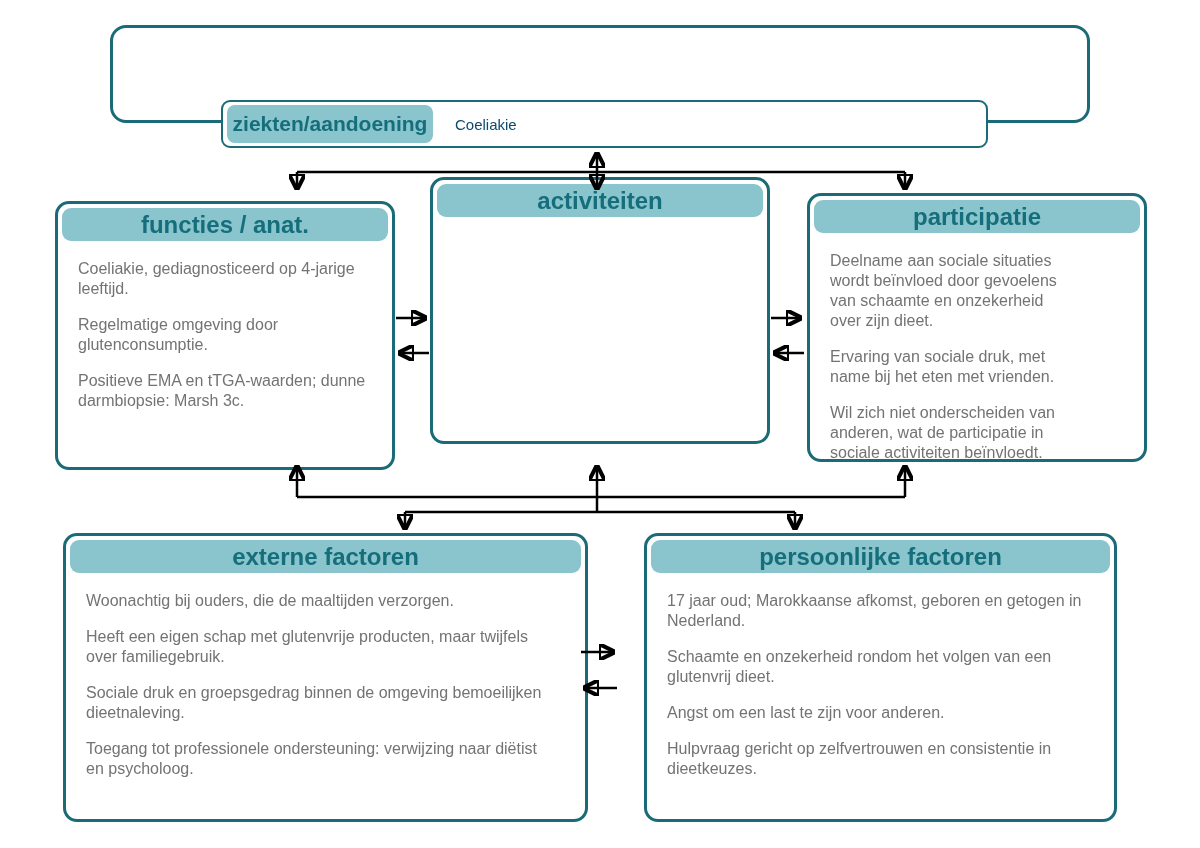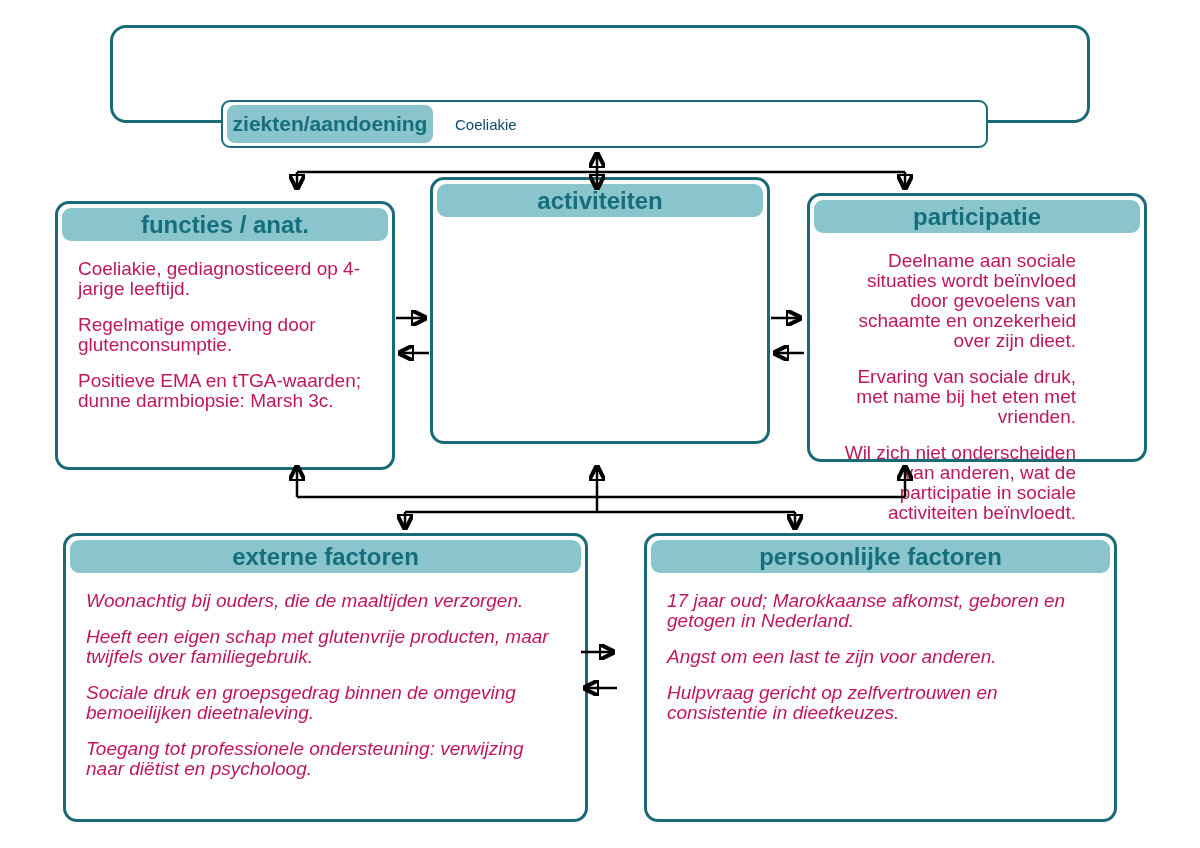--- a/index.html
+++ b/index.html
@@ -73,32 +73,32 @@
     display: flex;
     align-items: center;
     justify-content: center;
     color: #156E7B;
     font-weight: bold;
     font-size: 24px;
   }
   .panel-body { padding: 14px 14px 0 20px; }
   .panel-body p {
     margin: 0 0 16px 0;
-    font-size: 19px;
+    font-size: 16px;
     line-height: 20px;
-    color: #be185d;
+    color: #737373;
   }
 
   #panel-functies      { left: 55px;  top: 201px; width: 340px; height: 269px; }
   #panel-activiteiten  { left: 430px; top: 177px; width: 340px; height: 267px; }
   #panel-participatie  { left: 782px; top: 193px; width: 340px; height: 269px; margin-left: 25px; }
-  #panel-participatie .panel-body { padding-right: 68px; text-align: right; }
+  #panel-participatie .panel-body { padding-right: 68px; }
   #panel-externe       { left: 55px;  top: 533px; width: 525px; height: 289px; margin-left: 8px; }
   #panel-persoonlijke  { left: 620px; top: 533px; width: 473px; height: 289px; margin-left: 24px; }
-  #panel-externe .panel-body, #panel-persoonlijke .panel-body { padding-right: 30px; font-style: italic; }
+  #panel-externe .panel-body, #panel-persoonlijke .panel-body { padding-right: 30px; }
 
   
   .arrows {
     position: absolute;
     left: 0; top: 0;
     width: 1200px; height: 848px;
     z-index: 3;
     pointer-events: none;
   }
   .arrows path {
@@ -179,18 +179,19 @@
       <p>Heeft een eigen schap met glutenvrije producten, maar twijfels over familiegebruik.</p>
       <p>Sociale druk en groepsgedrag binnen de omgeving bemoeilijken dieetnaleving.</p>
       <p>Toegang tot professionele ondersteuning: verwijzing naar diëtist en psycholoog.</p>
     </div>
   </div>
 
   <div class="panel" id="panel-persoonlijke">
     <div class="panel-header">persoonlijke factoren</div>
     <div class="panel-body">
       <p>17 jaar oud; Marokkaanse afkomst, geboren en getogen in Nederland.</p>
+      <p>Schaamte en onzekerheid rondom het volgen van een glutenvrij dieet.</p>
       <p>Angst om een last te zijn voor anderen.</p>
       <p>Hulpvraag gericht op zelfvertrouwen en consistentie in dieetkeuzes.</p>
     </div>
   </div>
 
 </div>
 
 </body></html>

